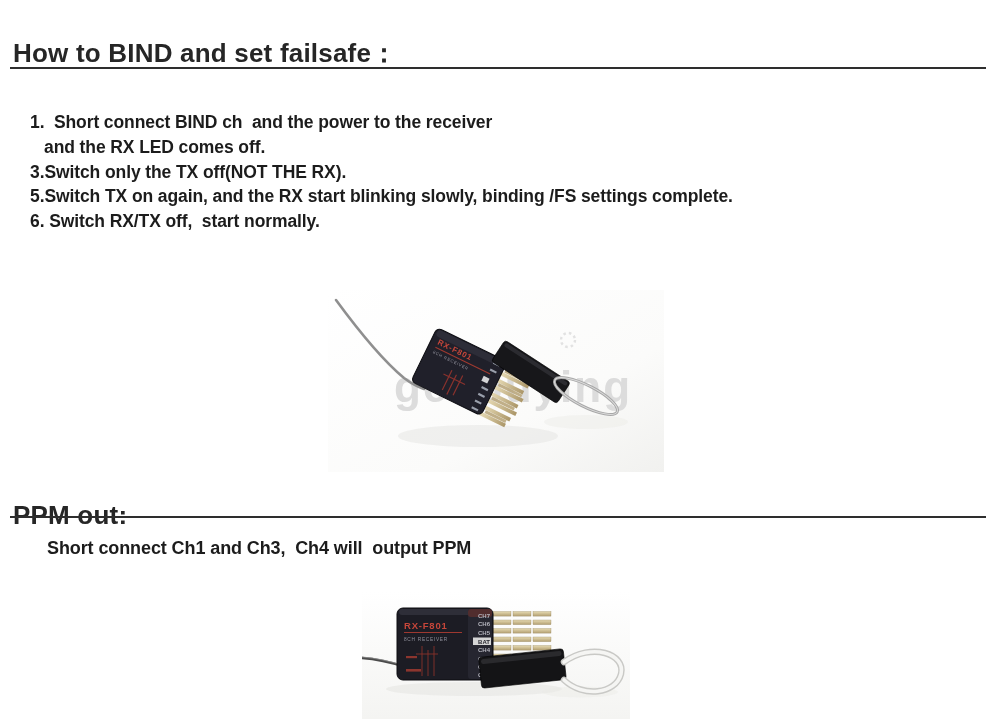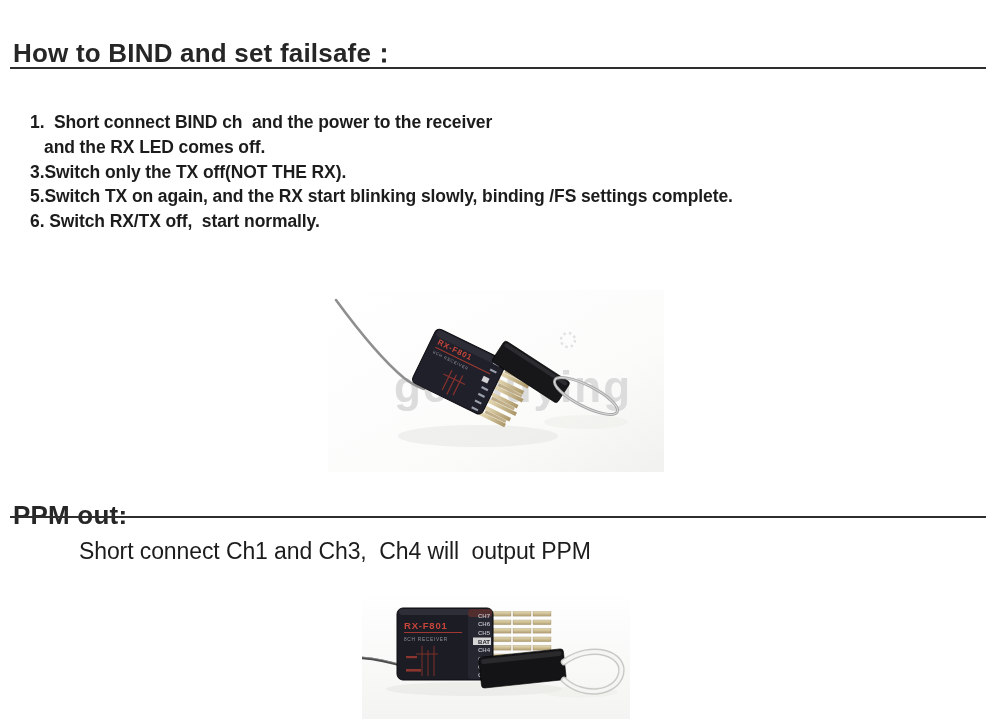--- a/index.html
+++ b/index.html
@@ -26,23 +26,22 @@
   #rule-ppm{top:516px;}
   .instructions{
     position:absolute;left:30px;top:110px;
     font-size:17.5px;font-weight:700;line-height:24.8px;
     letter-spacing:-0.1px;color:#1c1c1c;
   }
   .iline{white-space:pre-wrap;}
   .iline.cont{padding-left:14px;}
   .ppm-desc{
     position:absolute;left:47px;top:538px;
-    font-size:23px;font-weight:400;letter-spacing:-0.1px;color:#1c1c1c;
+    font-size:18px;font-weight:700;letter-spacing:-0.1px;color:#1c1c1c;
     white-space:pre-wrap;
-    margin-left:32px;
   }
   .photo{position:absolute;}
   #photo-top{left:328px;top:290px;}
   #photo-bottom{left:362px;top:592px;}
   svg text{font-family:"Liberation Sans",sans-serif;}
   .wm{font-weight:700;letter-spacing:2px;fill:#dcdcdc;}
   .model-txt{font-weight:700;fill:#c6463a;}
   .type-txt{fill:#8f8f9a;letter-spacing:0.7px;}
   .ch-label{fill:#b6b6bf;font-weight:700;}
   .ch-label.inv{fill:#26262e;}

